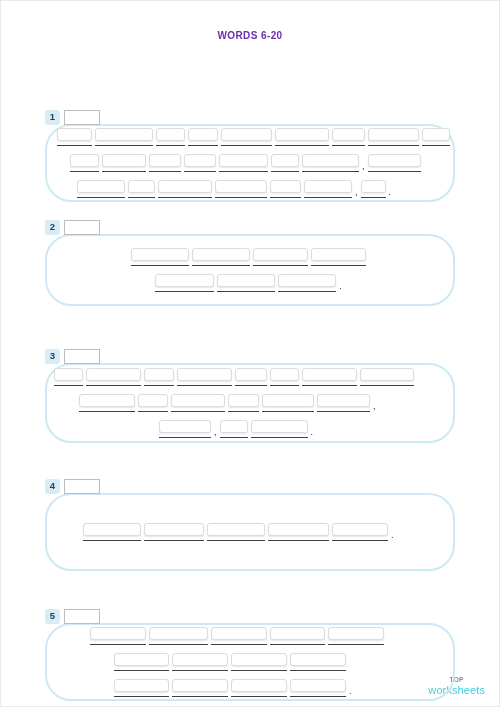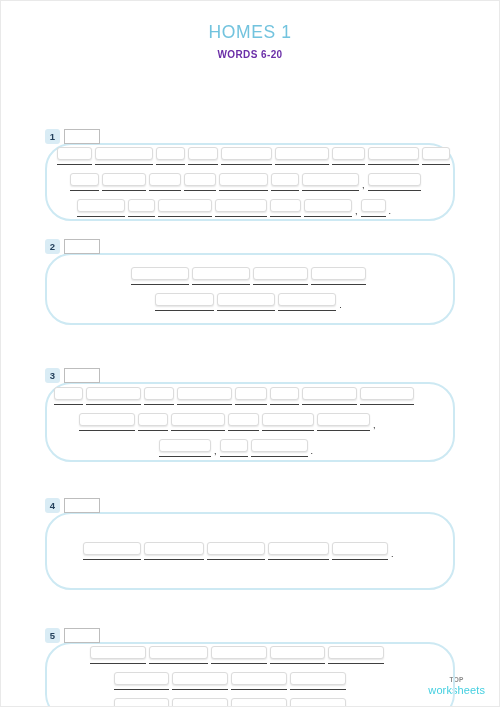--- a/index.html
+++ b/index.html
@@ -148,21 +148,20 @@
     letter-spacing: 0.1px;
     margin-top: 2px;
   }
 </style>
 </head>
 <body>
 
 <div class="page">
 
   <div class="header">
-    <div class="title">HOMES 1</div>
     <div class="subtitle">WORDS 6-20</div>
   </div>
 
   <div class="questions" id="questions-container">
       <div class="question" style="position: absolute; left: 0px; right: 0px; top: 66px;">
         <div class="qhead">
           <div class="qnum">1</div>
           <input type="text" class="qinput" placeholder="" style="">
         </div>
         <div class="card" style="height: 78px;">

